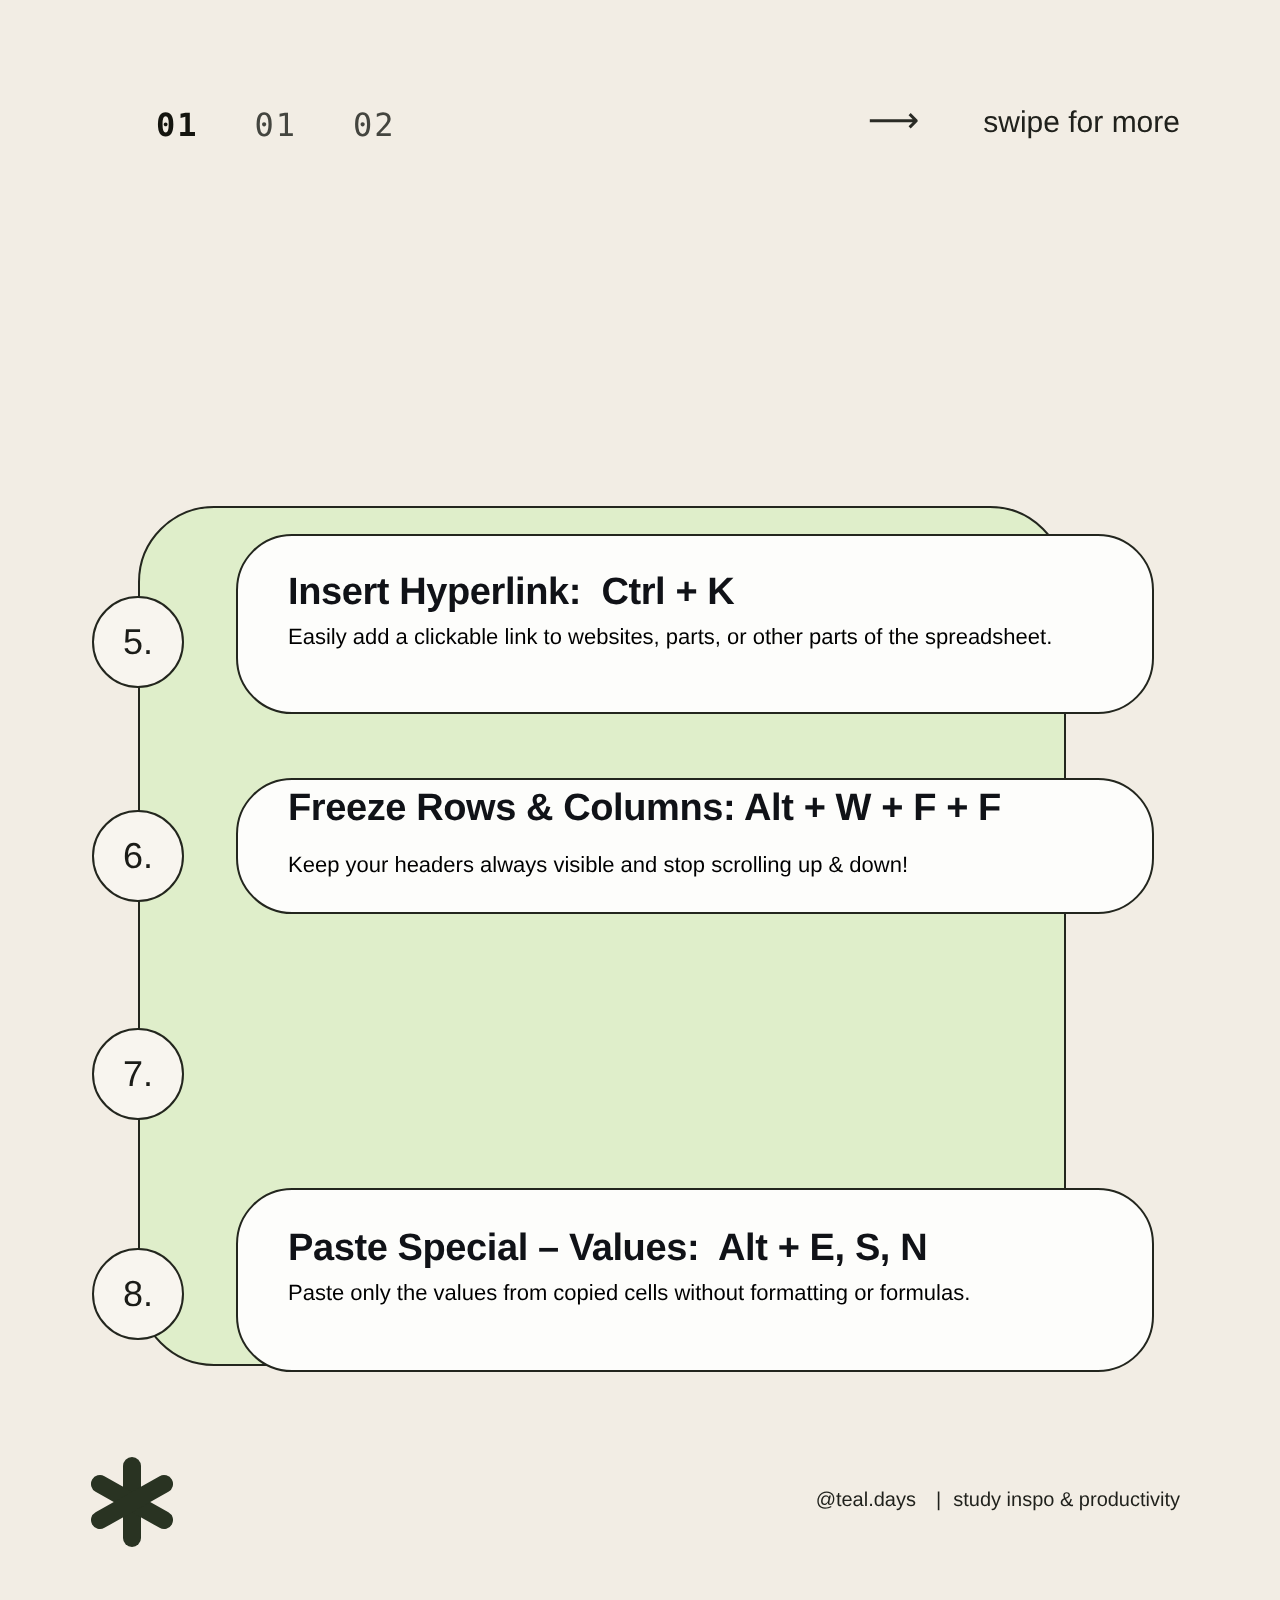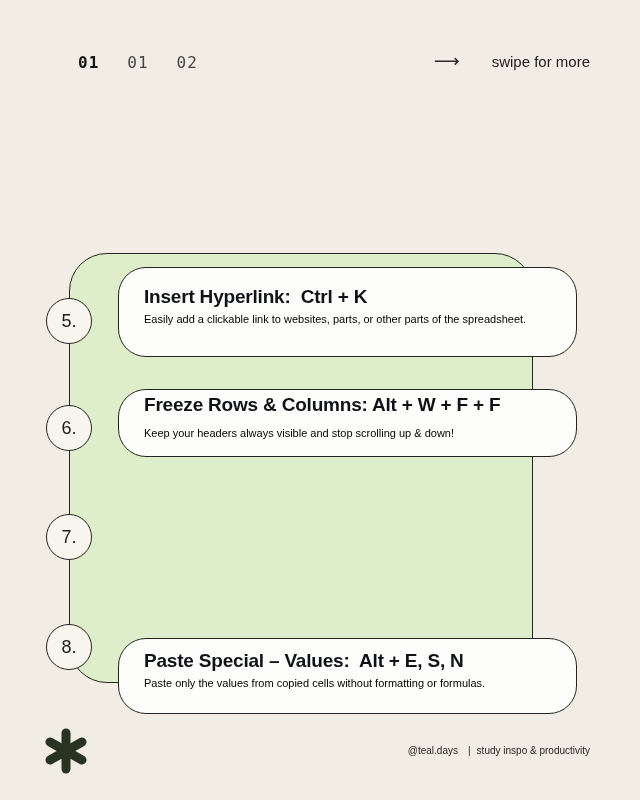--- a/index.html
+++ b/index.html
@@ -62,21 +62,21 @@
     border: 1.5px solid #23261e;
     border-radius: 28px;
     box-sizing: border-box;
     padding: 0 24px 10px 25px;
     display: flex; flex-direction: column;
     justify-content: center;
   }
   .card-1 { top: 267px; height: 90px; }
   .card-2 { top: 389px; height: 68px; gap: 6px; }
   .card-3 { top: 505px; height: 87px; }
-  .card-4 { top: 638px; height: 76px; justify-content: center; }
+  .card-4 { top: 594px; height: 92px; justify-content: center; }
   .card-title {
     font-size: 19px; font-weight: bold;
     color: #101217; letter-spacing: -0.2px;
     white-space: pre-wrap;
     margin: 0 0 3px 0;
   }
   .card-desc {
     font-size: 11px; line-height: 1.55;
     color: #000000; margin: 0;
     max-width: 412px;

